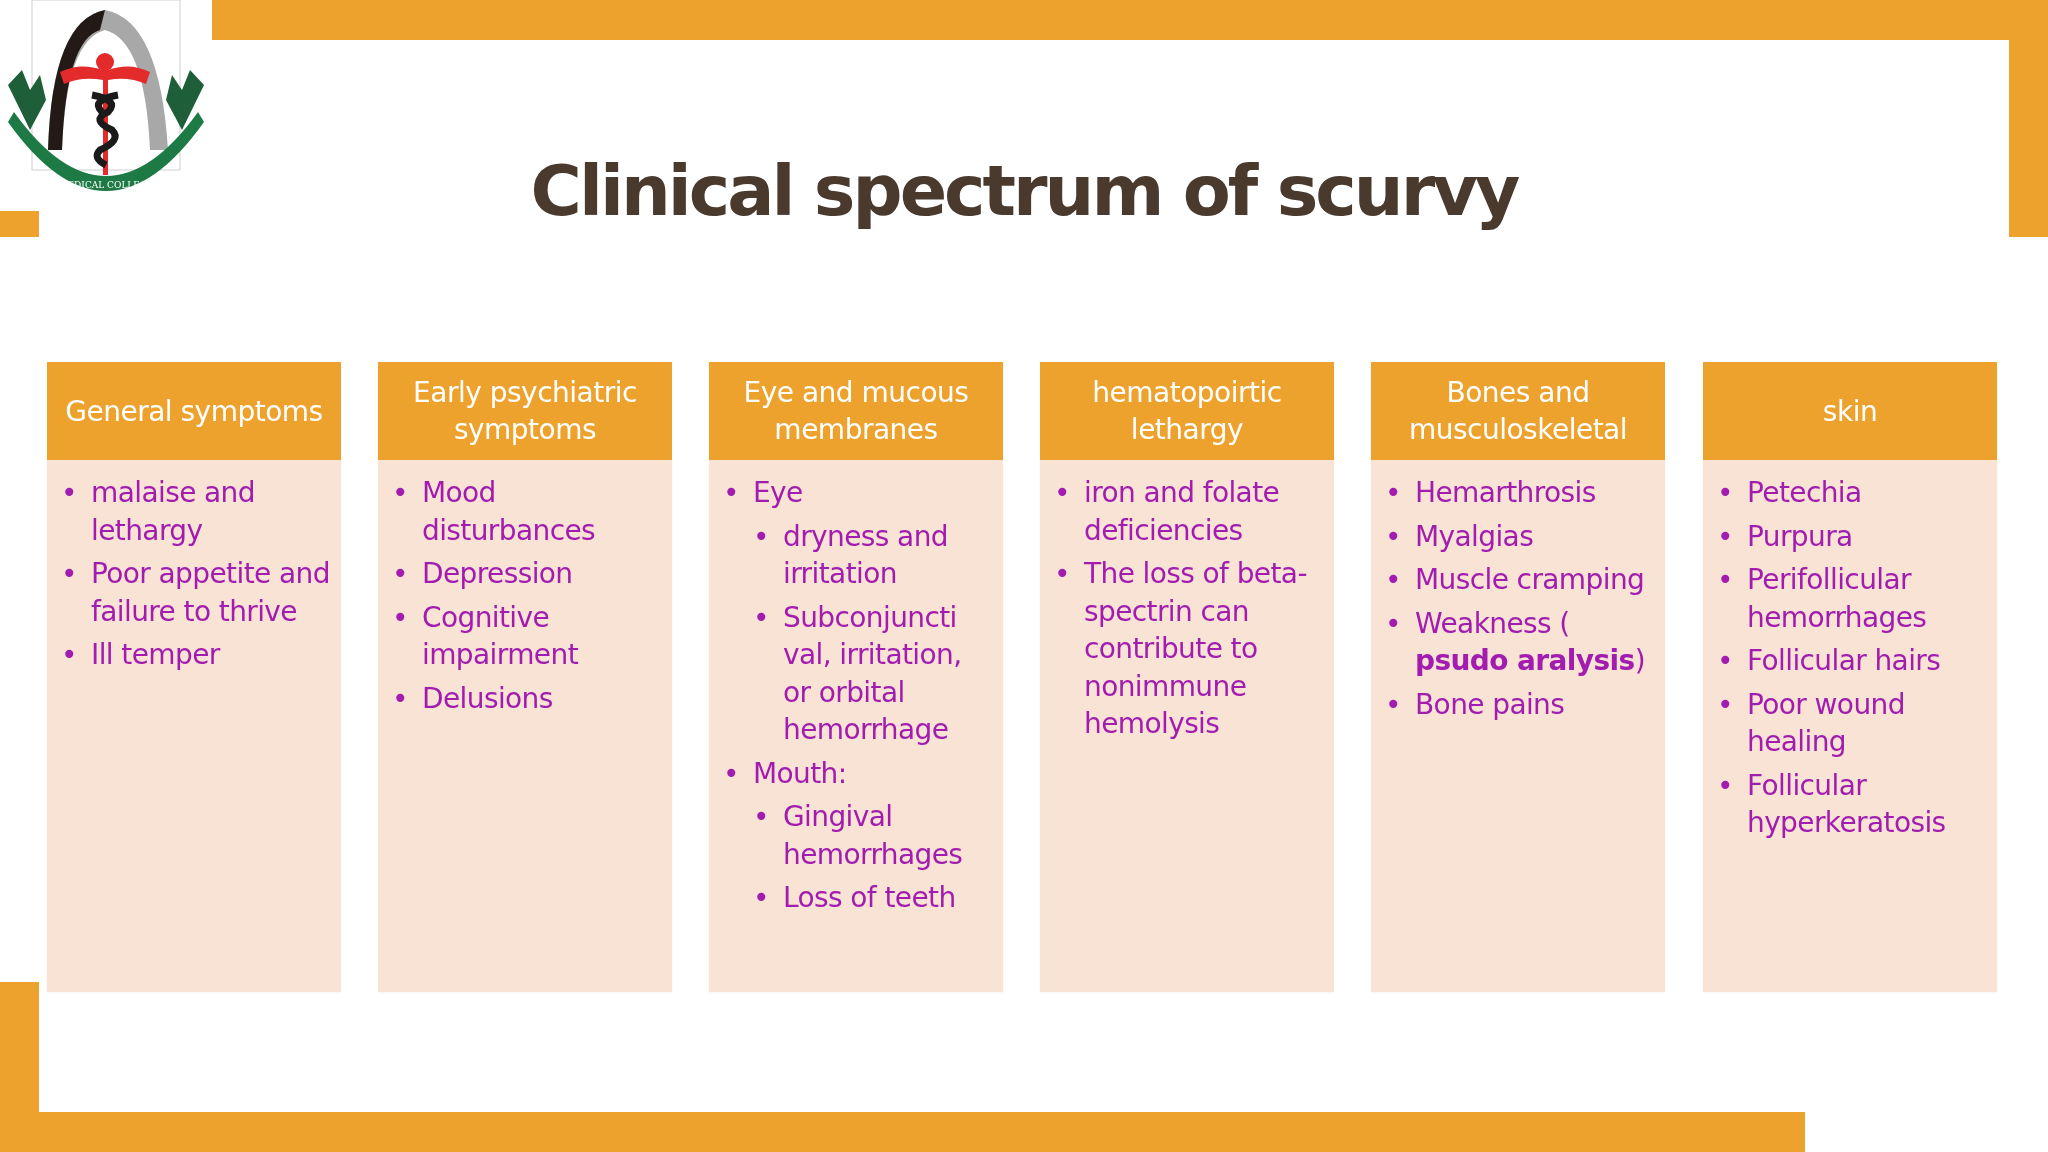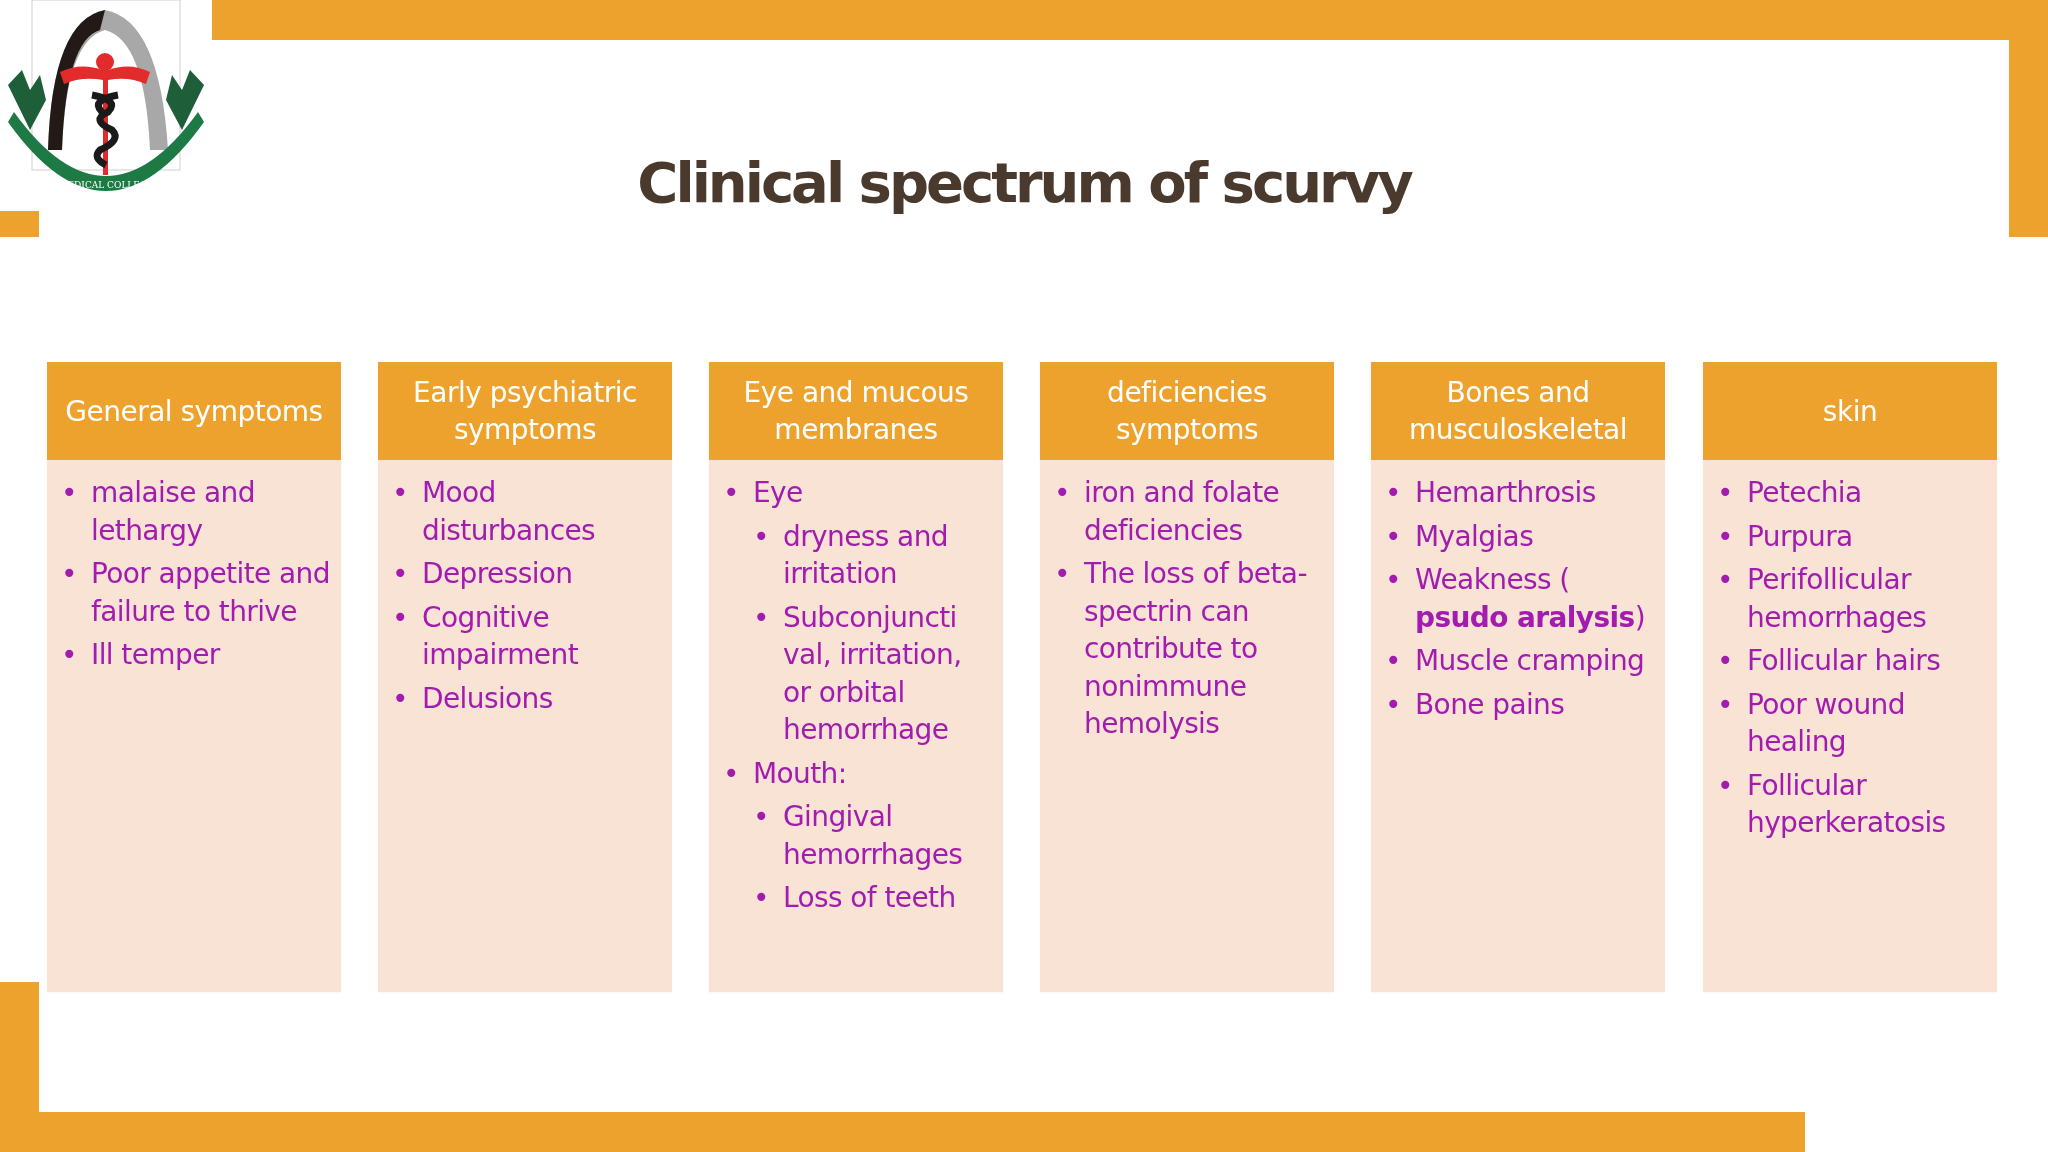--- a/index.html
+++ b/index.html
@@ -14,21 +14,21 @@
   .left-small-bar { left: 0; top: 211px; width: 39px; height: 26px; }
   .left-bottom-bar { left: 0; top: 982px; width: 39px; height: 170px; }
   .bottom-bar { left: 0; top: 1112px; width: 1805px; height: 40px; }
 
   .logo { position: absolute; left: 0; top: 0; width: 212px; height: 210px; }
 
   .title {
     position: absolute; left: 0; width: 2048px; top: 150px;
     text-align: center; margin: 0;
     font-family: "DejaVu Sans", sans-serif; font-weight: bold;
-    font-size: 56px; letter-spacing: -3px;
+    font-size: 70px; letter-spacing: -3px;
     color: #4A3A2E;
   }
 
   .columns { position: absolute; top: 362px; left: 47px; }
   .col {
     position: absolute; top: 0; width: 294px; height: 630px;
     background: #F9E3D4;
     box-shadow: 0 1px 2px rgba(0,0,0,0.04);
   }
   .col-header {
@@ -116,37 +116,37 @@
         <li class="sub">dryness and irritation</li>
         <li class="sub">Subconjuncti val, irritation, or orbital hemorrhage</li>
         <li class="item">Mouth:</li>
         <li class="sub">Gingival hemorrhages</li>
         <li class="sub">Loss of teeth</li>
       </ul>
     </div>
   </div>
 
   <div class="col" style="left:993px">
-    <div class="col-header">deficiencies symptoms</div>
+    <div class="col-header">hematopoirtic lethargy</div>
     <div class="col-body">
       <ul>
         <li class="item">iron and folate deficiencies</li>
         <li class="item">The loss of beta-spectrin can contribute to nonimmune hemolysis</li>
       </ul>
     </div>
   </div>
 
   <div class="col" style="left:1324px">
     <div class="col-header">Bones and musculoskeletal</div>
     <div class="col-body">
       <ul>
         <li class="item">Hemarthrosis</li>
         <li class="item">Myalgias</li>
+        <li class="item">Muscle cramping</li>
         <li class="item"><span>Weakness ( </span><b>psudo aralysis</b><span>)</span></li>
-        <li class="item">Muscle cramping</li>
         <li class="item">Bone pains</li>
       </ul>
     </div>
   </div>
 
   <div class="col" style="left:1656px">
     <div class="col-header">skin</div>
     <div class="col-body">
       <ul>
         <li class="item"> Petechia</li>

